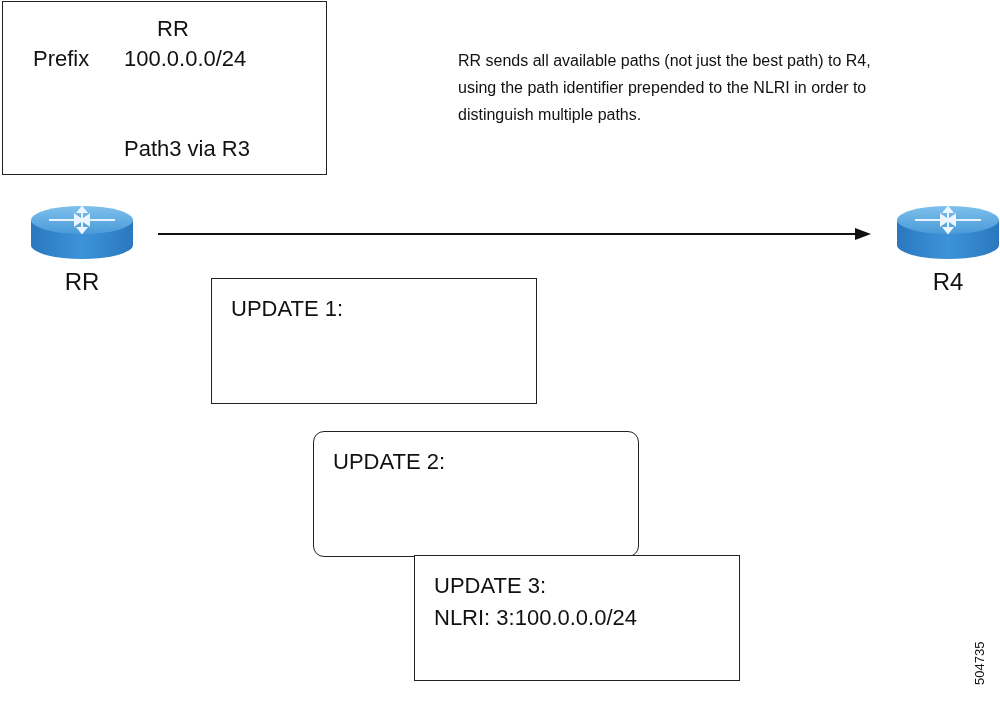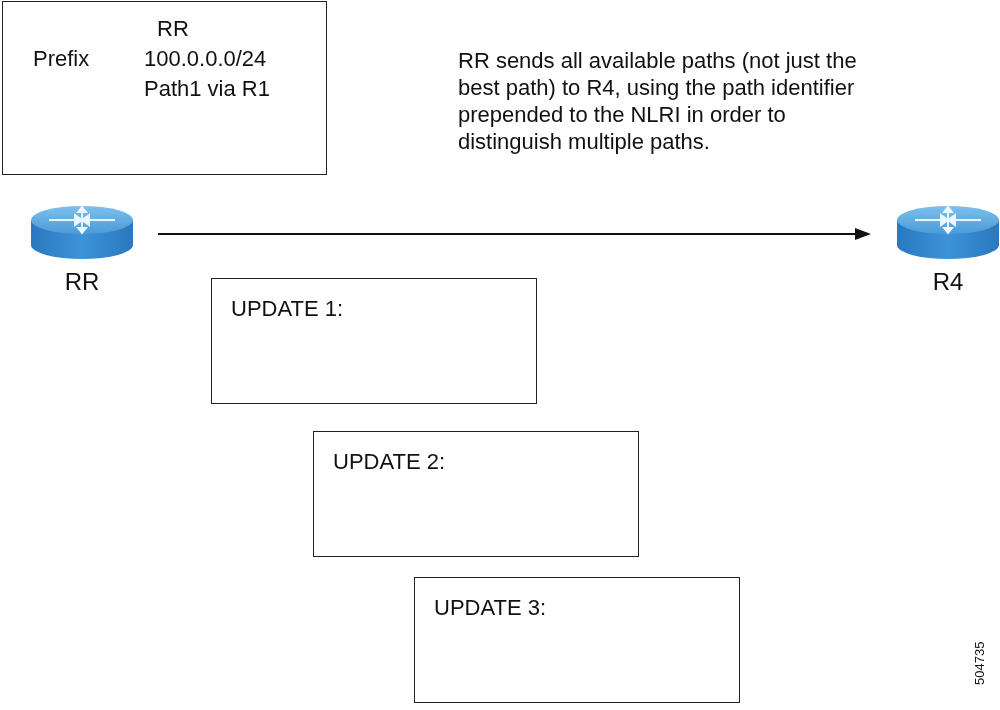--- a/index.html
+++ b/index.html
@@ -3,37 +3,37 @@
 <meta charset="utf-8">
 <style>
   html, body { margin: 0; padding: 0; background: #ffffff; }
   body { width: 1000px; height: 710px; position: relative; overflow: hidden;
          font-family: "Liberation Sans", sans-serif; color: #111; }
   .box { position: absolute; border: 1.5px solid #222; background: #fff; box-sizing: border-box; }
   .txt { position: absolute; font-size: 22px; line-height: 26px; white-space: nowrap; }
   .rr-table { left: 2px; top: 1px; width: 325px; height: 174px; }
   .rr-title { left: 150px; top: 14px; width: 40px; text-align: center; }
   .prefix-label { left: 30px; top: 44px; }
-  .rr-line { left: 121px; margin-left: 20px; }
-  .caption { left: 458px; top: 47px; font-size: 22px; line-height: 27px; white-space: normal; width: 430px; }
+  .rr-line { left: 121px; }
+  .caption { left: 458px; top: 47px; font-size: 16px; line-height: 27px; white-space: normal; width: 430px; }
   .router { position: absolute; width: 110px; height: 60px; }
   .router-label { position: absolute; font-size: 24px; text-align: center; width: 80px; }
   .update { width: 326px; height: 126px; }
   .update .line { position: absolute; left: 19px; font-size: 22px; line-height: 29px; white-space: nowrap; }
   .fig-id { position: absolute; left: 972px; top: 685px; transform: rotate(-90deg); transform-origin: left top;
             font-size: 13px; white-space: nowrap; }
 </style>
 </head>
 <body>
 
 <div class="box rr-table">
   <div class="txt rr-title">RR</div>
   <div class="txt prefix-label">Prefix</div>
   <div class="txt rr-line" style="top:44px">100.0.0.0/24</div>
-  <div class="txt rr-line" style="top:74px">Path1 via R1</div>
+  <div class="txt rr-line" style="top:134px">Path3 via R3</div>
 </div>
 
 <div class="txt caption">RR sends all available paths (not just the best path) to R4, using the path identifier prepended to the NLRI in order to distinguish multiple paths.</div>
 
 <div class="router" style="left:27px; top:203px;">
   <svg width="110" height="60" viewBox="0 0 110 60">
     <defs>
       <linearGradient id="side1" x1="0" x2="1">
           <stop offset="0" stop-color="#2a78bf"></stop>
           <stop offset="0.5" stop-color="#3d93d8"></stop>
@@ -76,21 +76,22 @@
 
 <svg style="position:absolute; left:155px; top:226px;" width="720" height="16">
   <line x1="3" y1="8" x2="705" y2="8" stroke="#111" stroke-width="2"></line>
   <polygon points="700,2 716,8 700,14" fill="#111"></polygon>
 </svg>
 
 <div class="box update" style="left:211px; top:278px;padding-left:28px;">
   <div class="line" style="top:15px">UPDATE 1:</div>
 </div>
 
-<div class="box update" style="left:313px; top:431px;">
+<div class="box update" style="left:313px; top:431px;border-radius:11px;">
   <div class="line" style="top:15px">UPDATE 2:</div>
 </div>
 
-<div class="box update" style="left:414px; top:577px;padding-left:31px;">
+<div class="box update" style="left:414px; top:555px;padding-left:31px;">
   <div class="line" style="top:15px">UPDATE 3:</div>
+  <div class="line" style="top:47px">NLRI: 3:100.0.0.0/24</div>
 </div>
 
 <div class="fig-id">504735</div>
 
 </body></html>

